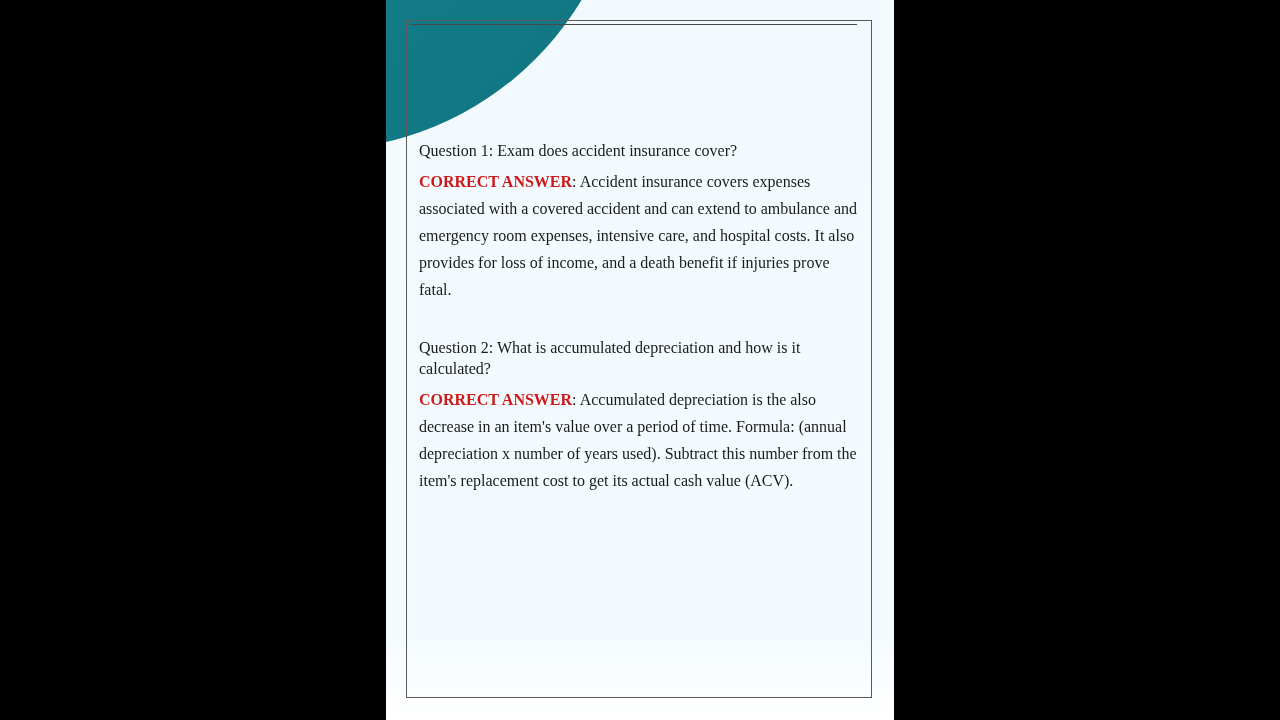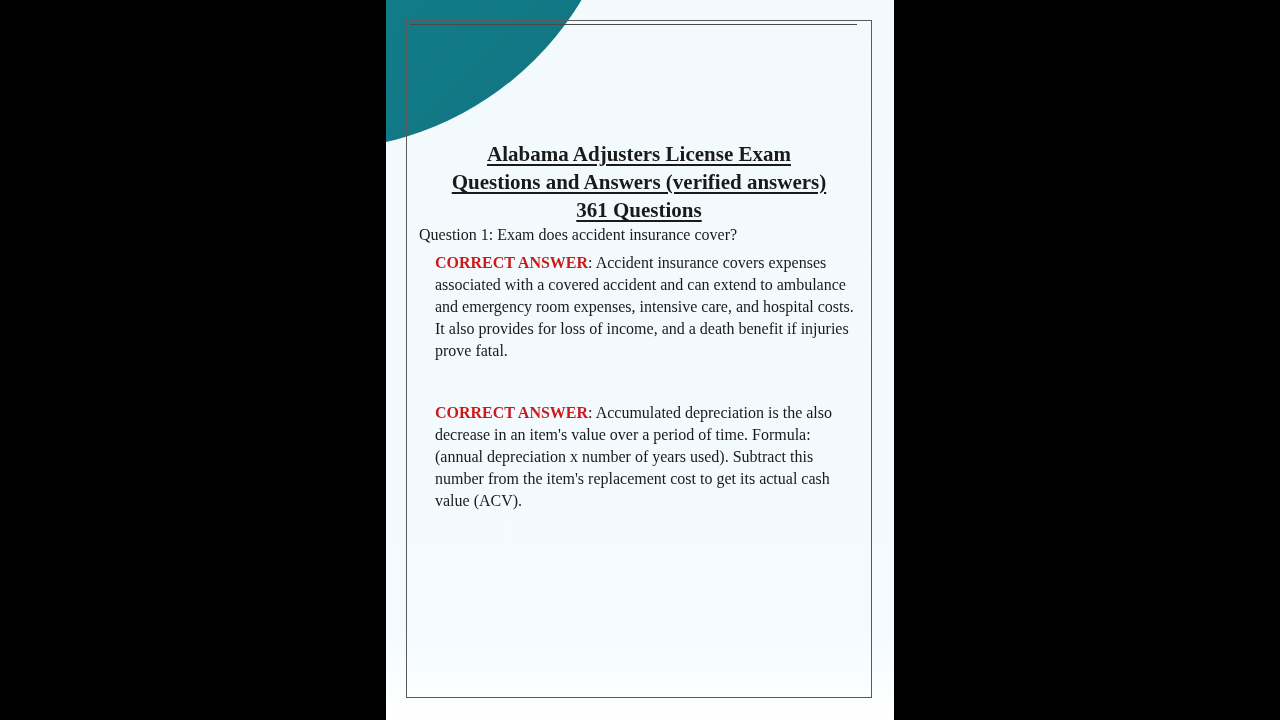--- a/index.html
+++ b/index.html
@@ -66,52 +66,48 @@
       margin-left: -7px;
     }
     .title div { margin: 0; }
     .question {
       font-size: 16px;
       line-height: 21.5px;
       margin: 0;
     }
     .answer {
       font-size: 16px;
-      line-height: 22px;
-      margin: 6px 0 0 16px;
+      line-height: 27px;
+      margin: 6px 0 0 0;
     }
     .answer-label {
       color: #cc1a1a;
       font-weight: bold;
     }
     .q1 { margin-top: 0px; }
     .gap { height: 34px; }
   </style>
 </head>
 <body>
 
 <div class="page">
   <div class="corner-shape"></div>
   <div class="frame"></div>
   <div class="frame-inner-line"></div>
 
   <div class="content">
-    <div class="title">
-      <div>Alabama Adjusters License Exam</div>
-      <div>Questions and Answers (verified answers)</div>
-      <div>361 Questions</div>
-    </div>
 
     <div>
       <p class="question q1">Question 1: Exam does accident insurance cover?</p>
       <p class="answer"><span class="answer-label">CORRECT ANSWER</span><span>: </span><span>Accident insurance covers expenses associated with a covered accident and can extend to ambulance and emergency room expenses, intensive care, and hospital costs. It also provides for loss of income, and a death benefit if injuries prove fatal.</span></p>
     </div>
 
     <div class="gap"></div>
 
     <div>
+      <p class="question">Question 2: What is accumulated depreciation and how is it calculated?</p>
       <p class="answer"><span class="answer-label">CORRECT ANSWER</span><span>: </span><span>Accumulated depreciation is the also decrease in an item's value over a period of time. Formula: (annual depreciation x number of years used). Subtract this number from the item's replacement cost to get its actual cash value (ACV).</span></p>
     </div>
 
     <div class="gap"></div>
 
   </div>
 </div>
 
 </body></html>

